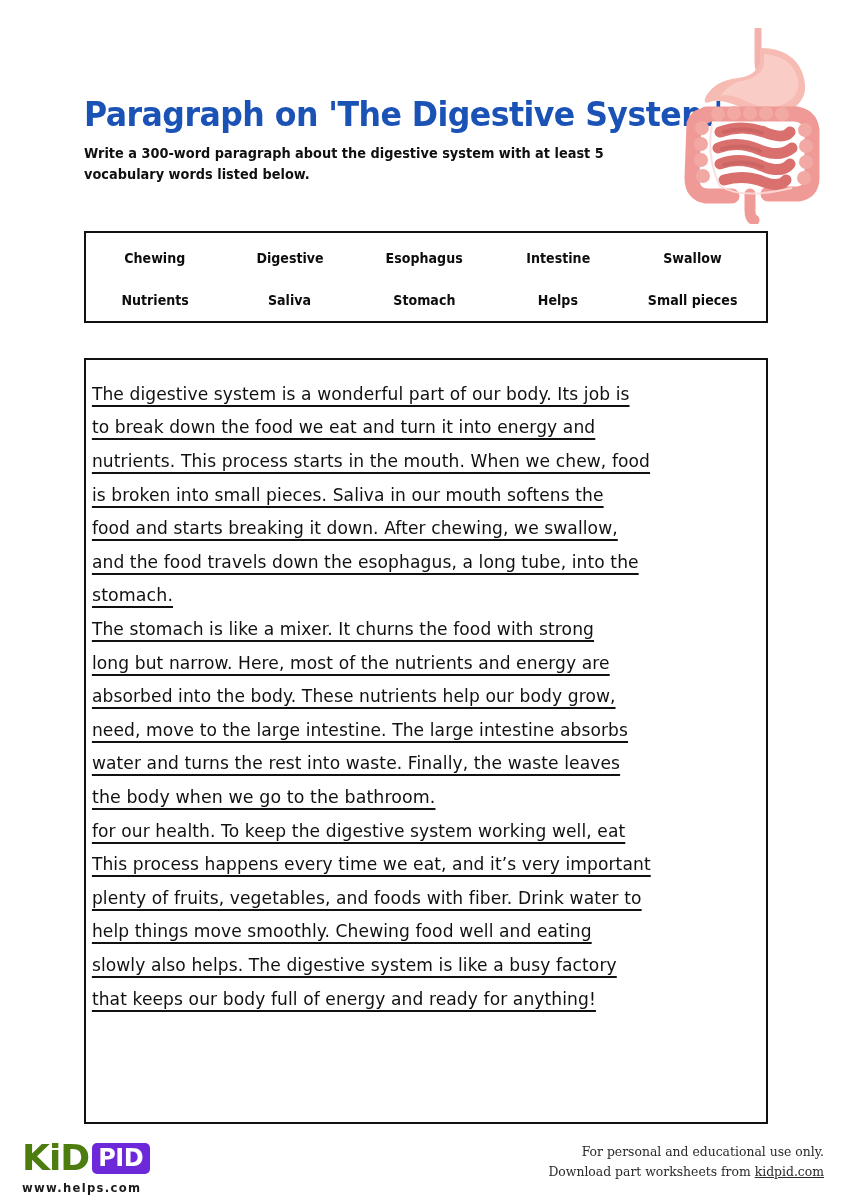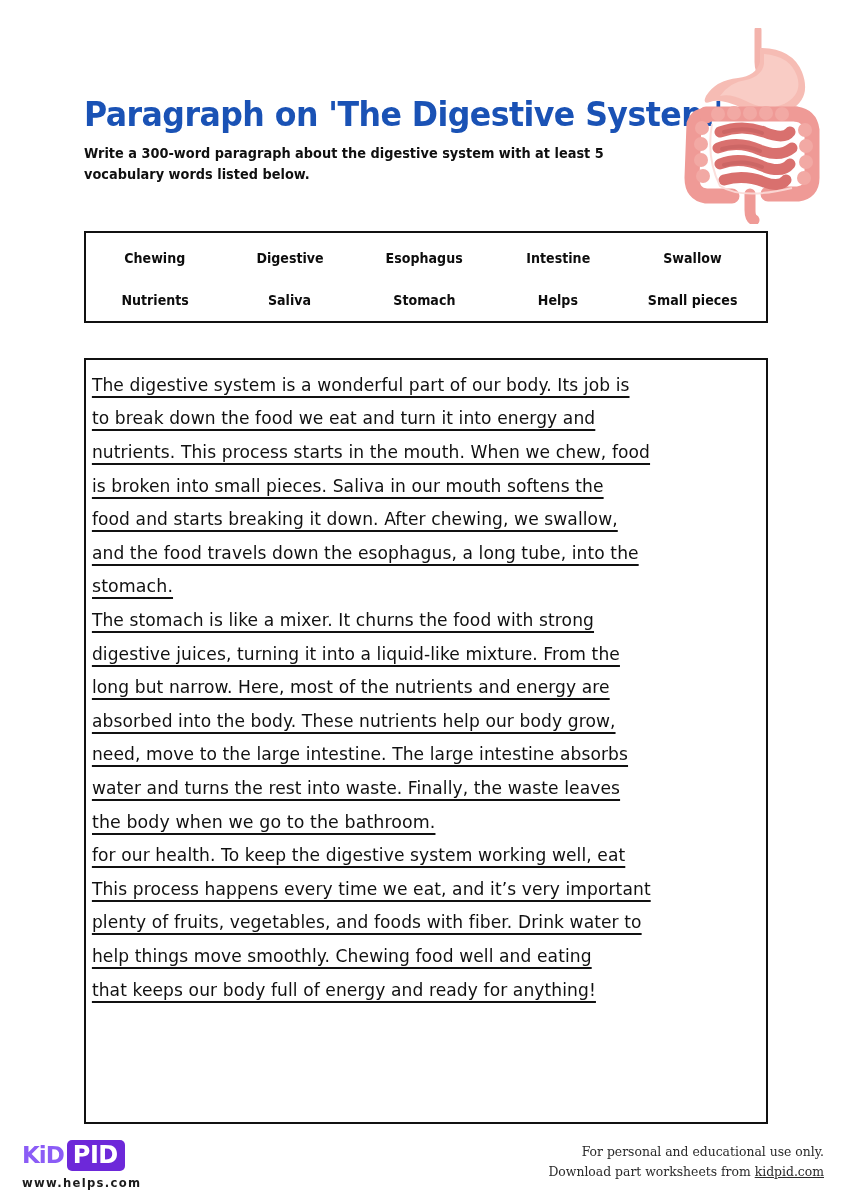--- a/index.html
+++ b/index.html
@@ -66,21 +66,21 @@
   }
 
   
   .answer-box{
     position:absolute; left:84px; top:358px;
     width:684px; height:766px;
     border:2.4px solid #111;
     background:#fff;
     overflow:hidden;
   }
-  .lines{ padding:2px 0 16px 0; }
+  .lines{ padding:2px 0 16px 0;margin-top:9px; }
   .line{
     position:relative;
     height:33.6px;
     display:flex;
     align-items:flex-end;
   }
   .line .txt{
     display:block;
     width:100%;
     padding:0 5px 1px 6px;
@@ -98,22 +98,22 @@
     transform-origin:left bottom;
   }
 
   
   .footer{ position:absolute; left:0; top:1134px; width:848px; height:66px; }
   .logo{ position:absolute; left:22px; top:6px; }
   .logo-row{ display:flex; align-items:center; }
   .logo-kid{
     font-family:"DejaVu Sans", sans-serif;
     font-weight:bold;
-    font-size:23px;
-    color:#8b5cf6;
+    font-size:36px;
+    color:#4d7c0f;
     letter-spacing:-1px;
     line-height:1;
   }
   .logo-pid{
     margin-left:3px;
     background:#6d28d9;
     color:#ffffff;
     font-family:"DejaVu Sans", sans-serif;
     font-weight:bold;
     font-size:24px;
@@ -231,23 +231,20 @@
       <div class="line">
           <span class="txt" style="transform: scaleX(0.982353);">and the food travels down the esophagus, a long tube, into the</span>
         </div>
       <div class="line">
           <span class="txt">stomach.</span>
         </div>
       <div class="line">
           <span class="txt" style="transform: scaleX(0.982353);">The stomach is like a mixer. It churns the food with strong</span>
         </div>
       <div class="line">
-          <span class="txt" style="transform: scaleX(0.982353);">digestive juices, turning it into a liquid-like mixture. From the</span>
-        </div>
-      <div class="line">
           <span class="txt" style="transform: scaleX(0.982353);">long but narrow. Here, most of the nutrients and energy are</span>
         </div>
       <div class="line">
           <span class="txt" style="transform: scaleX(0.982353);">absorbed into the body. These nutrients help our body grow,</span>
         </div>
       <div class="line">
           <span class="txt" style="transform: scaleX(0.982353);">need, move to the large intestine. The large intestine absorbs</span>
         </div>
       <div class="line">
           <span class="txt" style="transform: scaleX(0.982353);">water and turns the rest into waste. Finally, the waste leaves</span>
@@ -259,20 +256,23 @@
           <span class="txt" style="transform: scaleX(0.982353);">for our health. To keep the digestive system working well, eat</span>
         </div>
       <div class="line">
           <span class="txt" style="transform: scaleX(0.982353);">This process happens every time we eat, and it’s very important</span>
         </div>
       <div class="line">
           <span class="txt" style="transform: scaleX(0.982353);">plenty of fruits, vegetables, and foods with fiber. Drink water to</span>
         </div>
       <div class="line">
           <span class="txt" style="transform: scaleX(0.982353);">help things move smoothly. Chewing food well and eating</span>
+        </div>
+      <div class="line">
+          <span class="txt" style="transform: scaleX(0.982353);">slowly also helps. The digestive system is like a busy factory</span>
         </div>
       <div class="line">
           <span class="txt" style="transform: scaleX(0.982353);">that keeps our body full of energy and ready for anything!</span>
         </div>
     </div>
   </div>
 
   <div class="footer">
     <div class="logo">
       <div class="logo-row">

